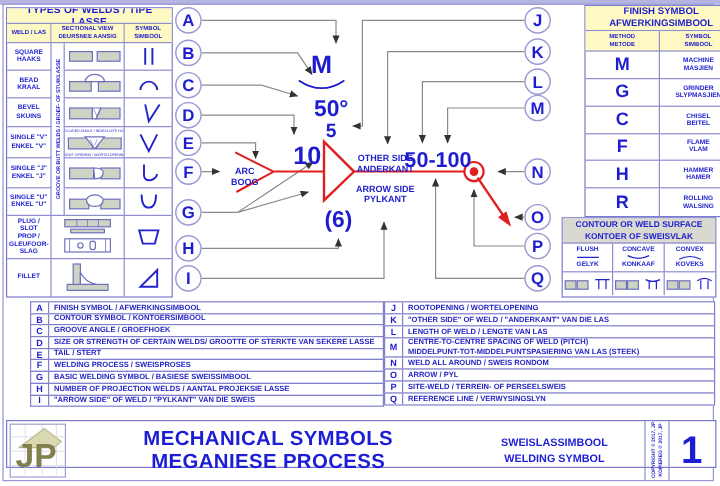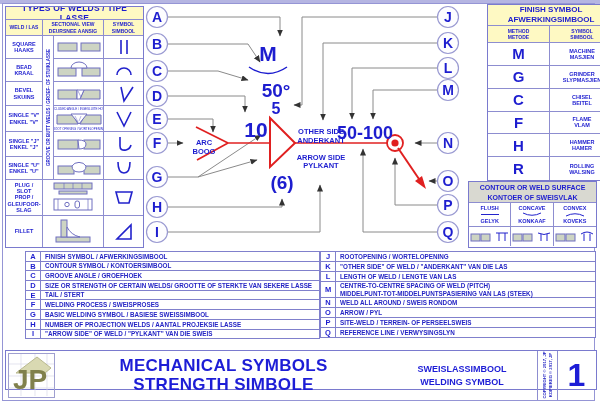--- a/index.html
+++ b/index.html
@@ -582,21 +582,21 @@
 <div class="footer">
   <div class="logo">
     <svg width="45" height="42" viewBox="0 0 45 42">
       <path d="M0,10 H45 M0,22 H45 M0,34 H45 M12,0 V42 M26,0 V42 M38,0 V42" stroke="#d9d9e8" stroke-width=".7"></path>
       <polygon points="7,19 28,3 42,14 36,19" fill="#d9d9b2" stroke="#b9b98f" stroke-width="1"></polygon>
       <text x="4" y="35" font-family="Liberation Serif',serif" font-size="28" font-weight="bold" fill="#80804c">JP</text>
     </svg>
   </div>
   <div class="ftitle">
     <div>MECHANICAL SYMBOLS</div>
-      <div>STRENGTH SIMBOLE</div>
+      <div>MEGANIESE PROCESS</div>
     </div>
   <div class="fsub">
     <div>SWEISLASSIMBOOL</div>
       <div>WELDING SYMBOL</div>
     </div>
   <div class="fcopy">
     <div class="rot">
         <span>COPYRIGHT © 2017, JP</span>
         <span>KOPIEREG © 2017, JP</span>
       </div>

